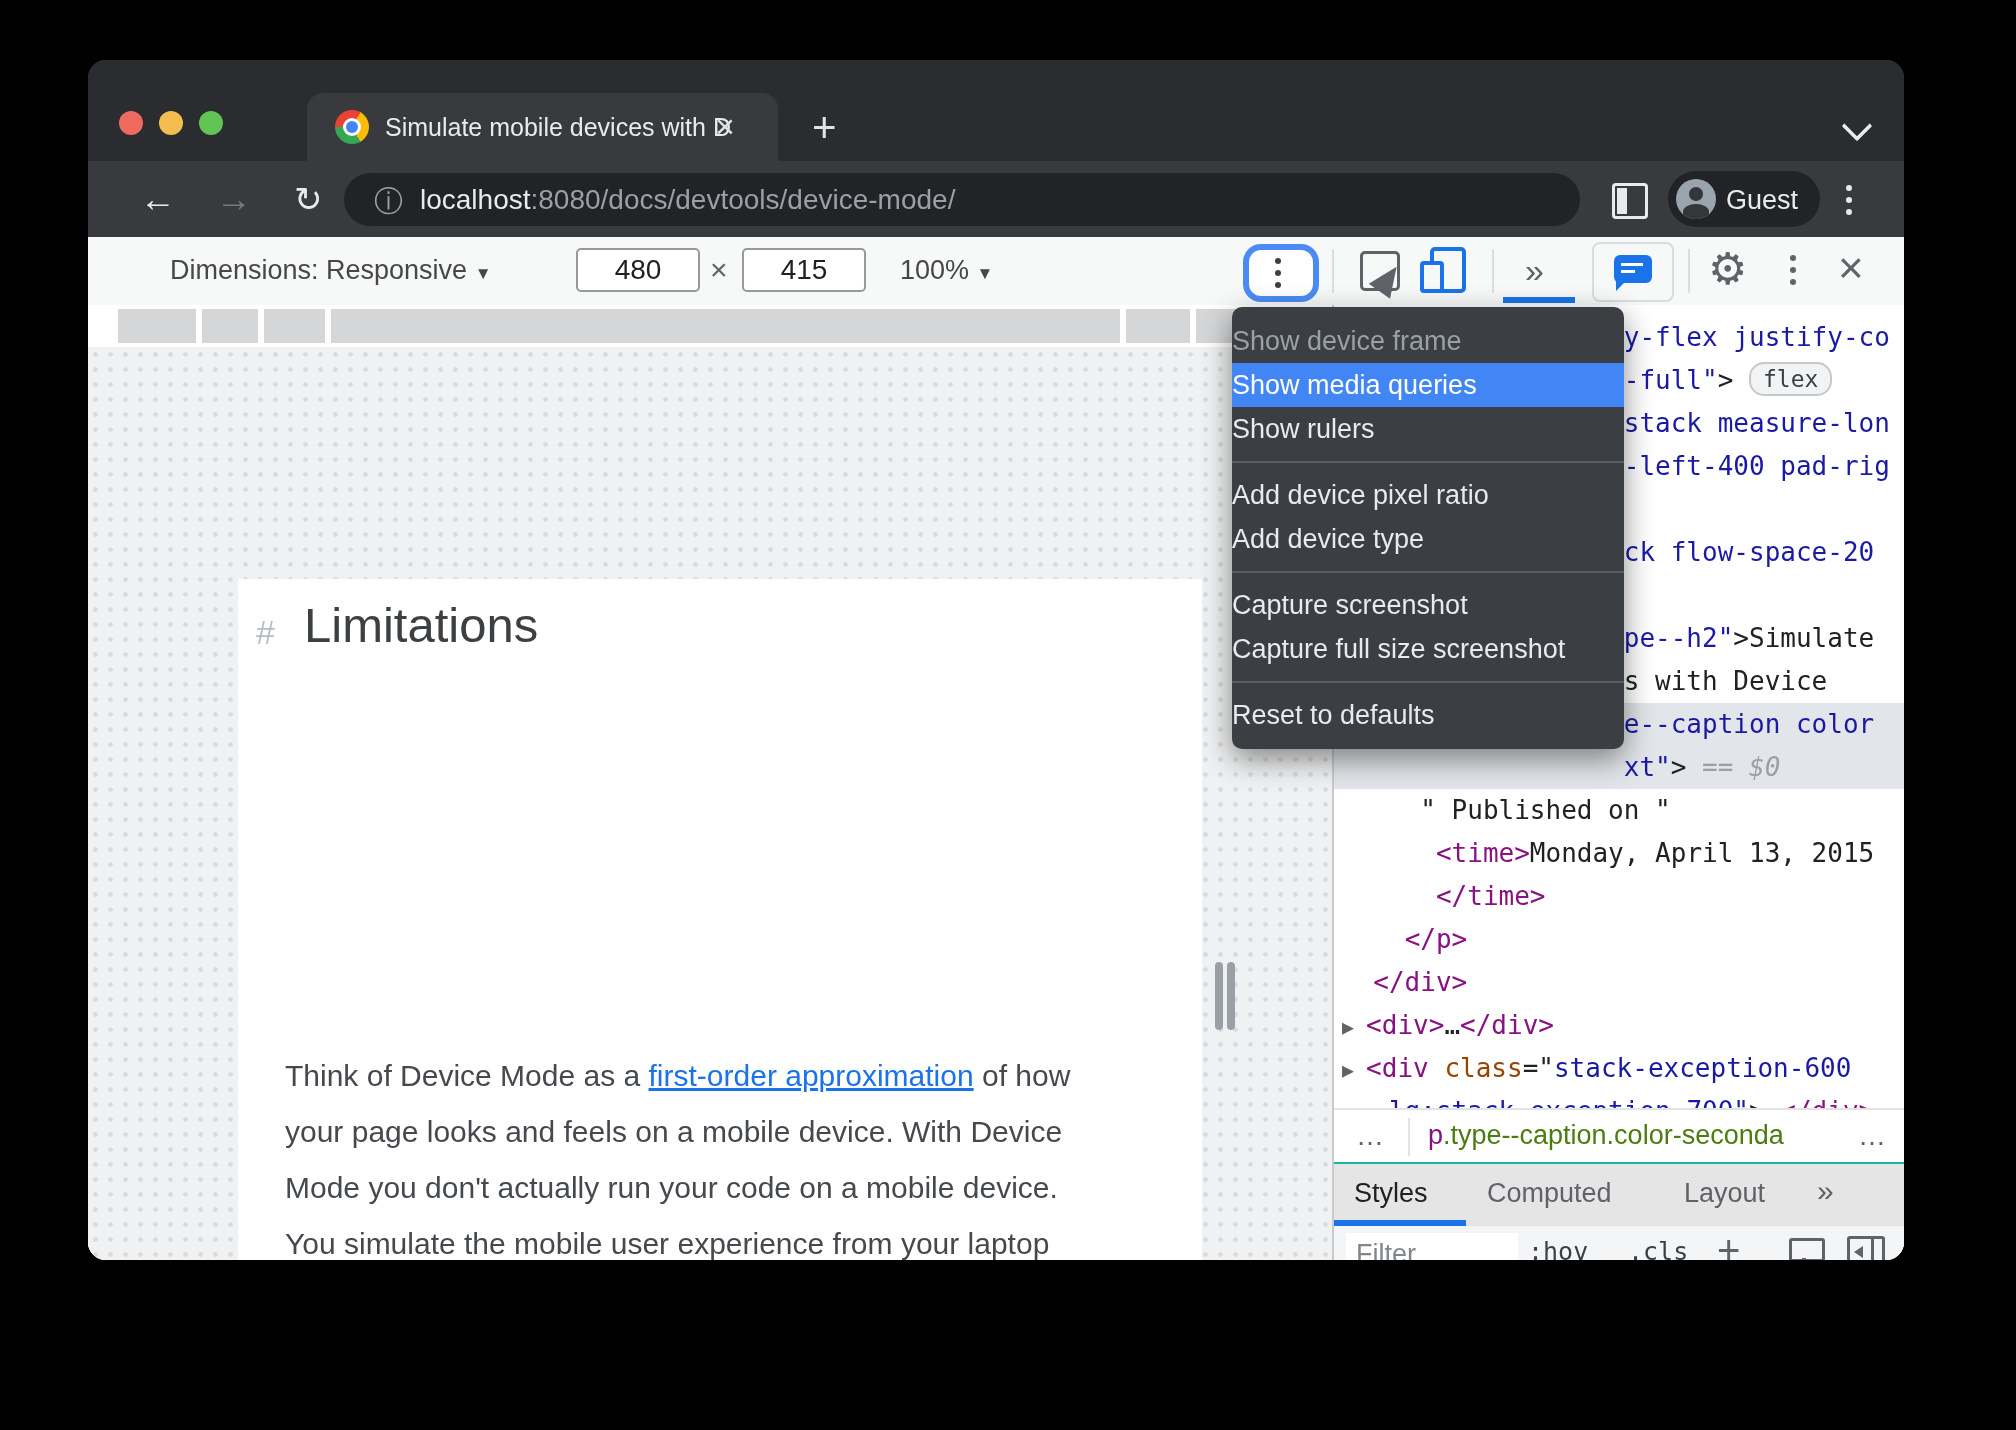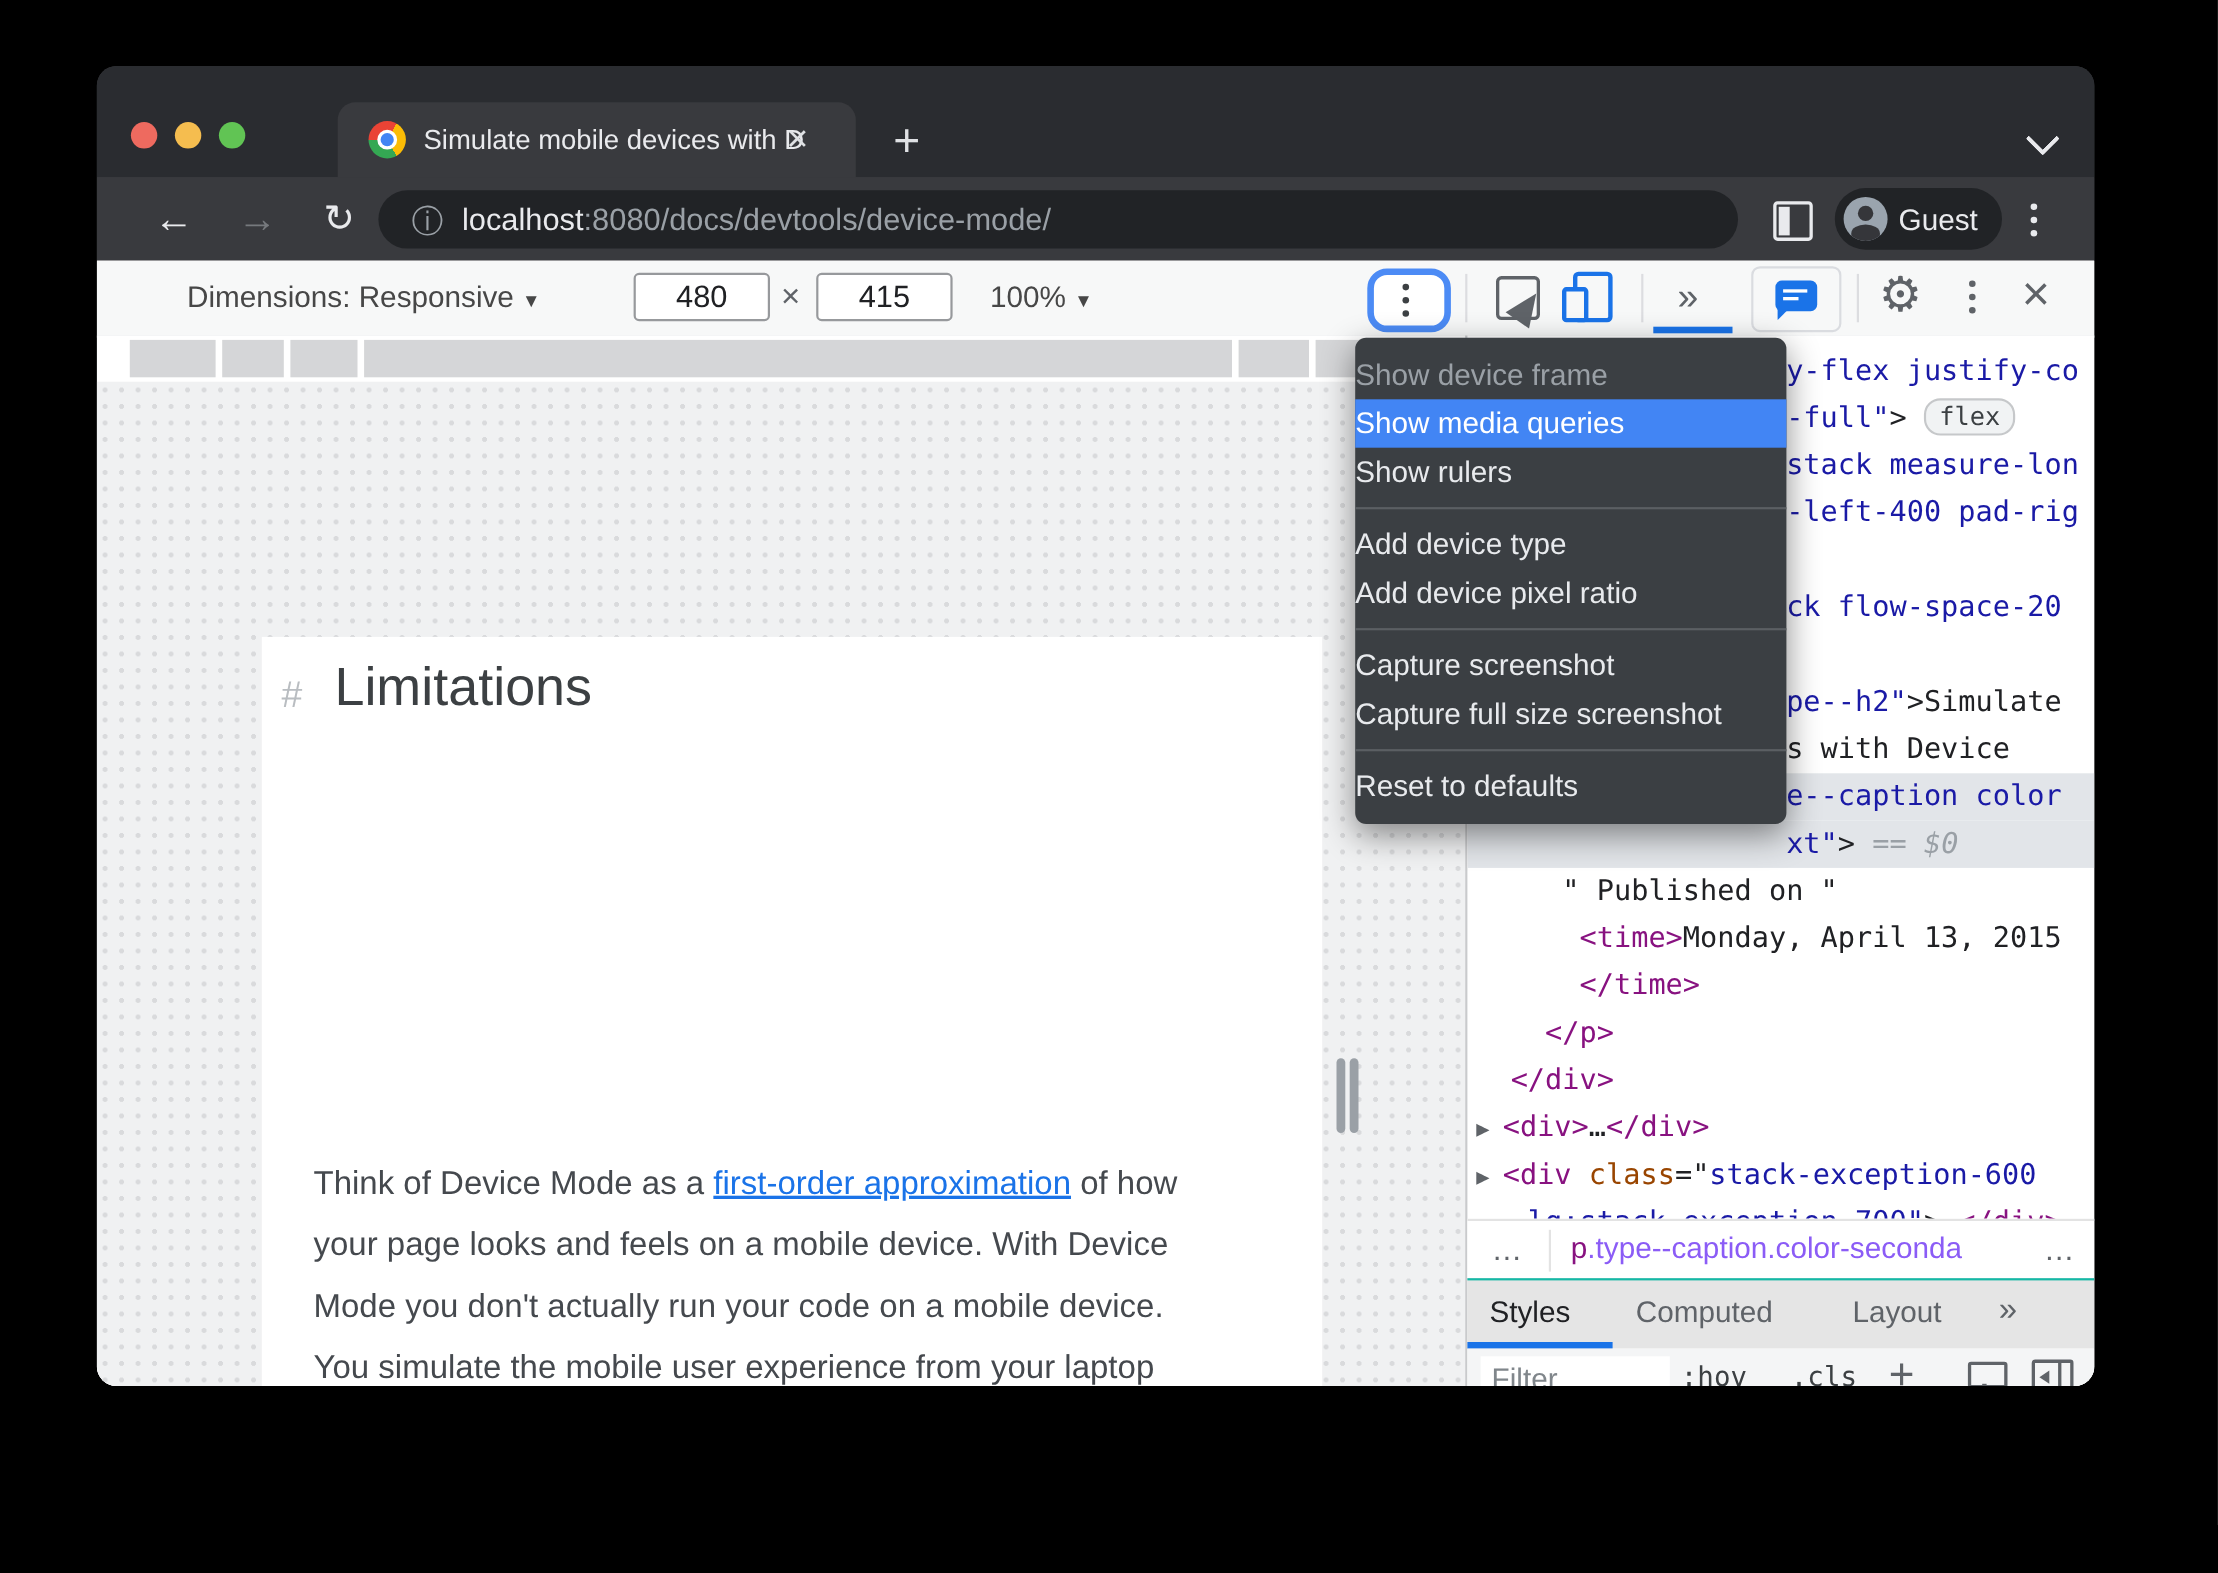--- a/index.html
+++ b/index.html
@@ -114,21 +114,21 @@
   .seg-v{color:#1a1aa6;} .seg-n{color:#202124;} .seg-t{color:#881280;}
   .seg-a{color:#994500;} .seg-g{color:#9aa0a6;} .seg-gi{color:#9aa0a6;font-style:italic;}
   .seg-arr{color:#5f6368;font-size:20px;}
   .seg-badge{display:inline-block;border:2px solid #c6c8ca;background:#f1f3f4;border-radius:15px;
     padding:0 12px;font-size:23px;line-height:30px;color:#3c4043;vertical-align:2px;}
   .crumb-bar{position:absolute;left:0;top:803px;width:100%;height:54px;background:#fff;
     border-top:2px solid #e3e3e3;box-sizing:border-box;}
   .crumb-more{position:absolute;top:10px;color:#5f6368;font-size:28px;letter-spacing:2px;}
   .crumb-div{position:absolute;left:74px;top:8px;width:2px;height:38px;background:#e3e3e3;}
   .crumb{position:absolute;left:94px;top:10px;font-size:27px;white-space:nowrap;}
-  .crumb .tag{color:#881280;} .crumb .cls{color:#8b5cf6;}
+  .crumb .tag{color:#881280;} .crumb .cls{color:#4d7c0f;}
   .styles-tabs{position:absolute;left:0;top:857px;width:100%;height:64px;background:#e5e5e5;
     border-top:2px solid #14b8a6;box-sizing:border-box;}
   .panel-tab{position:absolute;top:14px;font-size:27px;color:#5f6368;}
   .panel-tab.active{color:#202124;}
   .styles-underline{position:absolute;left:0;top:56px;width:132px;height:6px;background:#1a73e8;}
   .filter-row{position:absolute;left:0;top:921px;width:100%;height:57px;background:#f4f5f6;}
   .filter-input{position:absolute;left:12px;top:7px;width:152px;height:42px;border:none;
     background:#fff;font-size:27px;color:#202124;padding:0 10px;
     font-family:"Liberation Sans",sans-serif;}
   .filter-input::placeholder{color:#80868b;}
@@ -310,22 +310,22 @@
               <b></b>
             </div>
         </div>
       </div>
 
       <div class="menu" id="menu">
           <div class="menu-item disabled">Show device frame</div>
           <div class="menu-item selected">Show media queries</div>
           <div class="menu-item">Show rulers</div>
           <div class="menu-sep"></div>
+          <div class="menu-item">Add device pixel ratio</div>
           <div class="menu-item">Add device type</div>
-          <div class="menu-item">Add device pixel ratio</div>
           <div class="menu-sep"></div>
           <div class="menu-item">Capture screenshot</div>
           <div class="menu-item">Capture full size screenshot</div>
           <div class="menu-sep"></div>
           <div class="menu-item">Reset to defaults</div>
         </div>
     </div>
 
   </div>
 </div>

